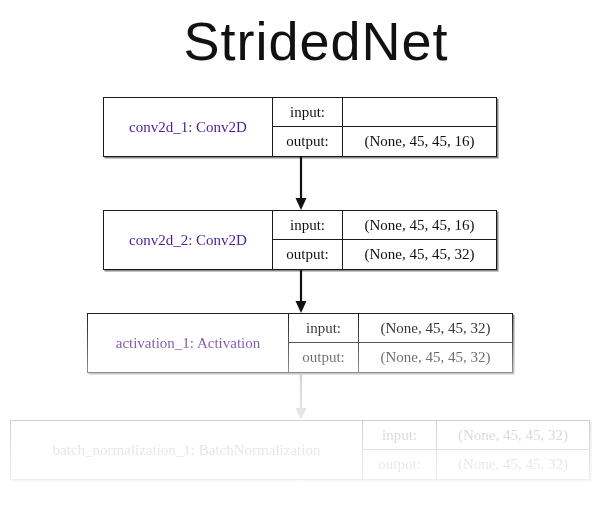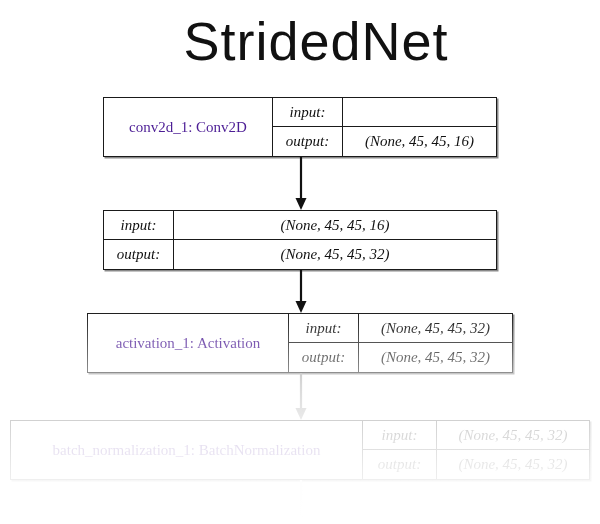--- a/index.html
+++ b/index.html
@@ -58,21 +58,20 @@
     display: flex;
     flex-direction: column;
     flex: 1 1 auto;
   }
   .node .io-row {
     box-sizing: border-box;
     display: flex;
     flex-direction: row;
     flex: 1 1 50%;
     min-height: 0;
-    font-style: italic;
   }
   .node .io-row.first {
     border-bottom: 1px solid #1a1a1a;
   }
   .node .io-label {
     box-sizing: border-box;
     display: flex;
     align-items: center;
     justify-content: center;
     border-right: 1px solid #1a1a1a;
@@ -160,20 +159,21 @@
   </div>
 
   <div class="edge" id="edge-1">
     <svg width="14" height="53" viewBox="0 0 14 53" xmlns="http://www.w3.org/2000/svg">
       <line x1="7" y1="0" x2="7" y2="42" stroke="#111111" stroke-width="2.2"></line>
       <polygon points="1.5,41 12.5,41 7,53" fill="#111111"></polygon>
     </svg>
   </div>
 
   <div class="node" id="node-conv2d-2">
+    <div class="name-cell">conv2d_2: Conv2D</div>
     <div class="io-table">
       <div class="io-row first">
         <div class="io-label">input:</div>
         <div class="io-value">(None, 45, 45, 16)</div>
       </div>
       <div class="io-row">
         <div class="io-label">output:</div>
         <div class="io-value">(None, 45, 45, 32)</div>
       </div>
     </div>

